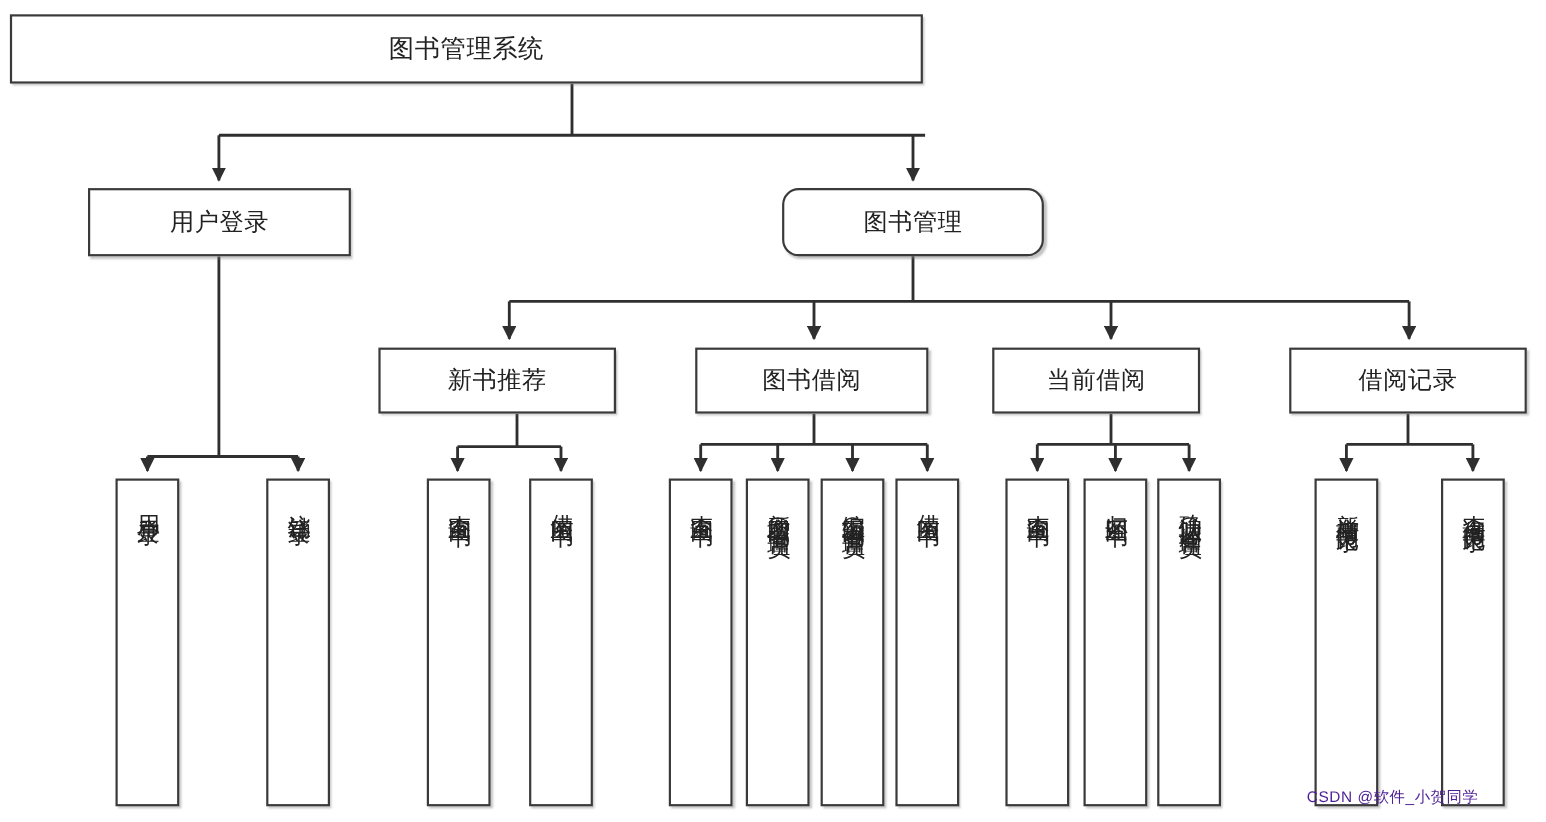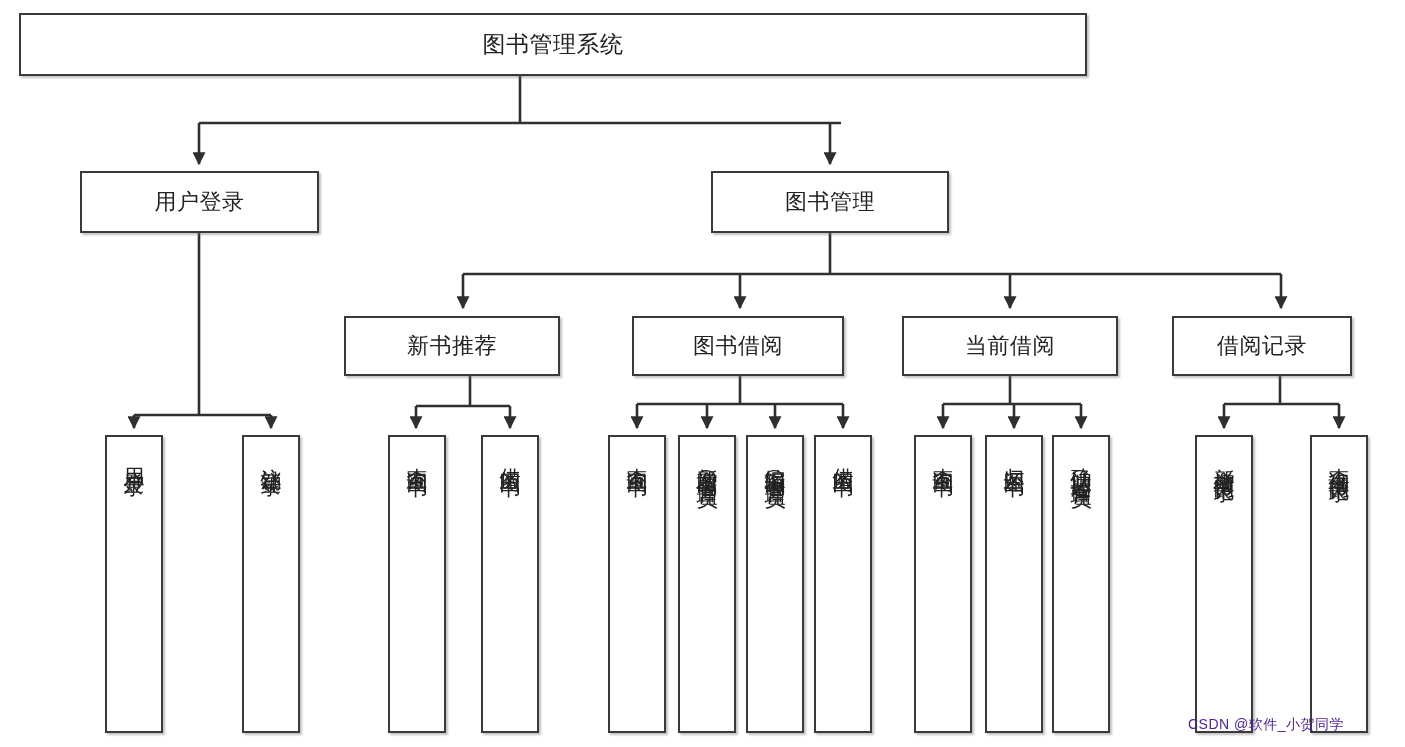--- a/index.html
+++ b/index.html
@@ -121,45 +121,45 @@
       <path d="M 1014 404 L 1014 428" marker-end="url(#arrow)"></path>
       <path d="M 1081 404 L 1081 428" marker-end="url(#arrow)"></path>
 
       <path d="M 1280 376 L 1280 404"></path>
       <path d="M 1224 404 L 1339 404"></path>
       <path d="M 1224 404 L 1224 428" marker-end="url(#arrow)"></path>
       <path d="M 1339 404 L 1339 428" marker-end="url(#arrow)"></path>
     </g>
   </svg>
 
-  <div class="node root horiz" style="left:19px; top:13px; width:1068px; height:63px;">
+  <div class="node root horiz" style="left:9px; top:13px; width:830px; height:63px;">
     <span class="lbl">图书管理系统</span>
   </div>
 
   <div class="node horiz" style="left:80px; top:171px; width:239px; height:62px;">
     <span class="lbl">用户登录</span>
   </div>
 
-  <div class="node horiz" style="left:711px; top:171px; width:238px; height:62px;">
+  <div class="node horiz" style="left:711px; top:171px; width:238px; height:62px;border-radius:15px;">
     <span class="lbl">图书管理</span>
   </div>
 
   <div class="node horiz" style="left:344px; top:316px; width:216px; height:60px;">
     <span class="lbl">新书推荐</span>
   </div>
 
   <div class="node horiz" style="left:632px; top:316px; width:212px; height:60px;">
     <span class="lbl">图书借阅</span>
   </div>
 
-  <div class="node horiz" style="left:902px; top:316px; width:216px; height:60px;">
+  <div class="node horiz" style="left:902px; top:316px; width:189px; height:60px;">
     <span class="lbl">当前借阅</span>
   </div>
 
-  <div class="node horiz" style="left:1172px; top:316px; width:180px; height:60px;">
+  <div class="node horiz" style="left:1172px; top:316px; width:216px; height:60px;">
     <span class="lbl">借阅记录</span>
   </div>
 
   <div class="node vert" style="left:105px; top:435px; width:58px; height:298px;">
     <span class="lbl">用户登录</span>
   </div>
 
   <div class="node vert" style="left:242px; top:435px; width:58px; height:298px;">
     <span class="lbl">注销登录</span>
   </div>

